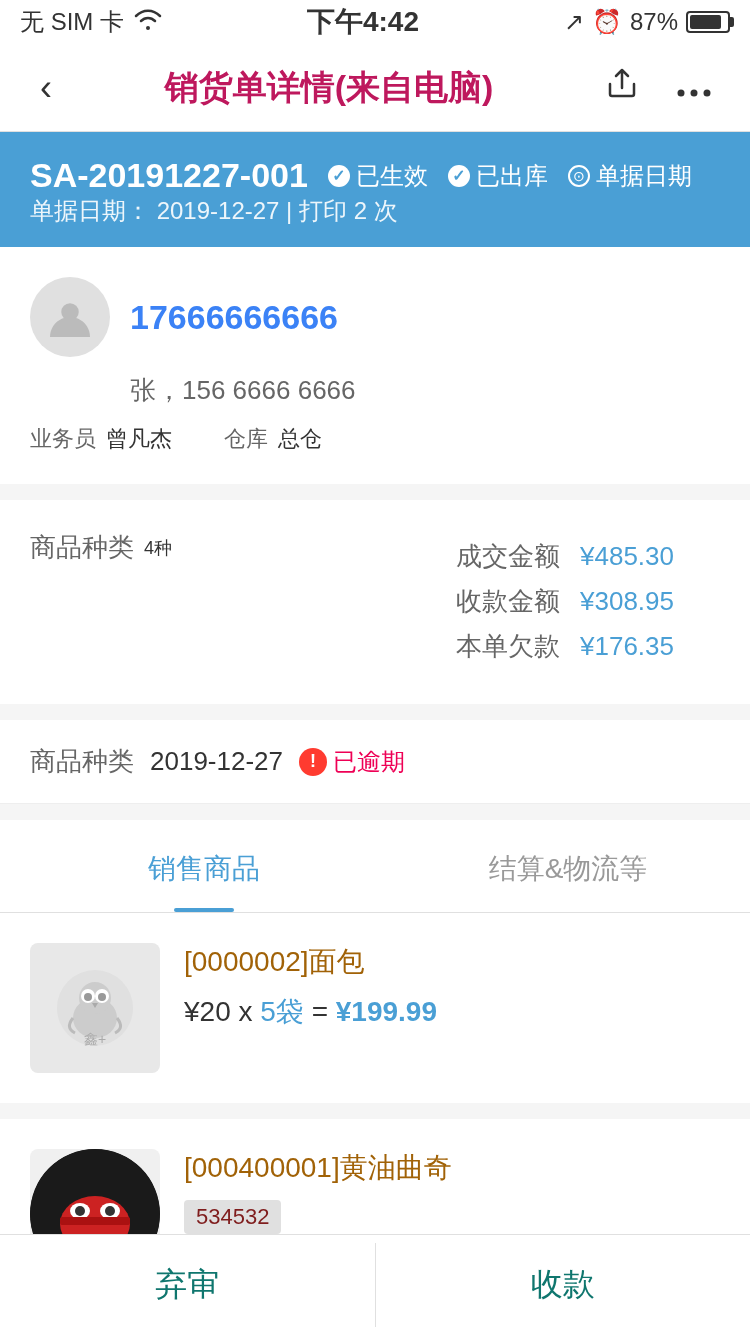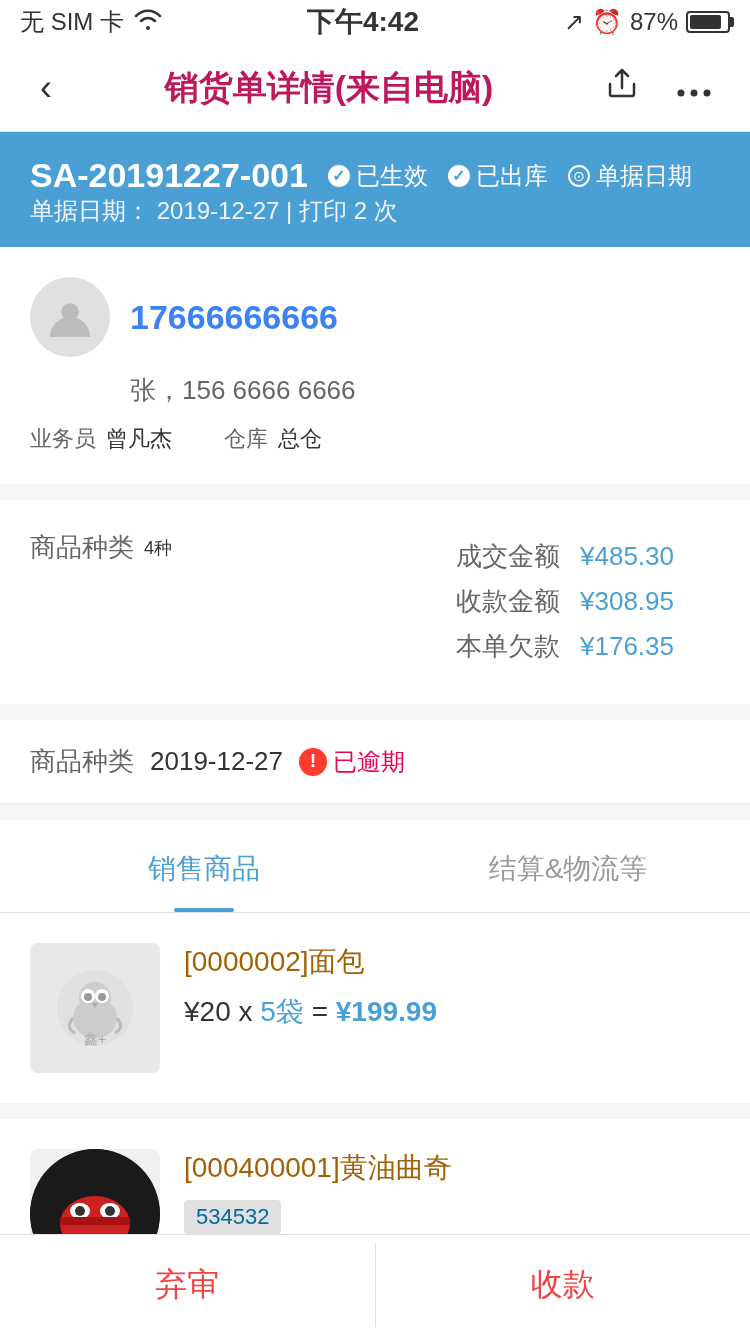--- a/index.html
+++ b/index.html
@@ -309,21 +309,21 @@
     .product-info { flex: 1; }
     .product-name {
       font-size: 28px;
       color: #a16207;
       font-weight: 500;
       margin-bottom: 12px;
     }
     .product-tag {
       display: inline-block;
       background: #e0e0e0;
-      color: #0369a1;
+      color: #7f1d1d;
       font-size: 22px;
       padding: 4px 12px;
       border-radius: 4px;
       margin-bottom: 14px;
     }
     .product-price-row {
       font-size: 28px;
       color: #333;
     }
     .price-highlight { color: #4a9fd5; }
@@ -337,21 +337,21 @@
       height: 100px;
       background: #fff;
       border-top: 1px solid #e0e0e0;
       display: flex;
       align-items: center;
     }
     .bottom-btn {
       flex: 1;
       text-align: center;
       font-size: 32px;
-      color: #ef4444;
+      color: #0f766e;
       cursor: pointer;
       padding: 20px 0;
     }
     .bottom-btn-left {
       border-right: 1px solid #e0e0e0;
     }
 
     
     .page-content { padding-bottom: 100px; }
   </style>

